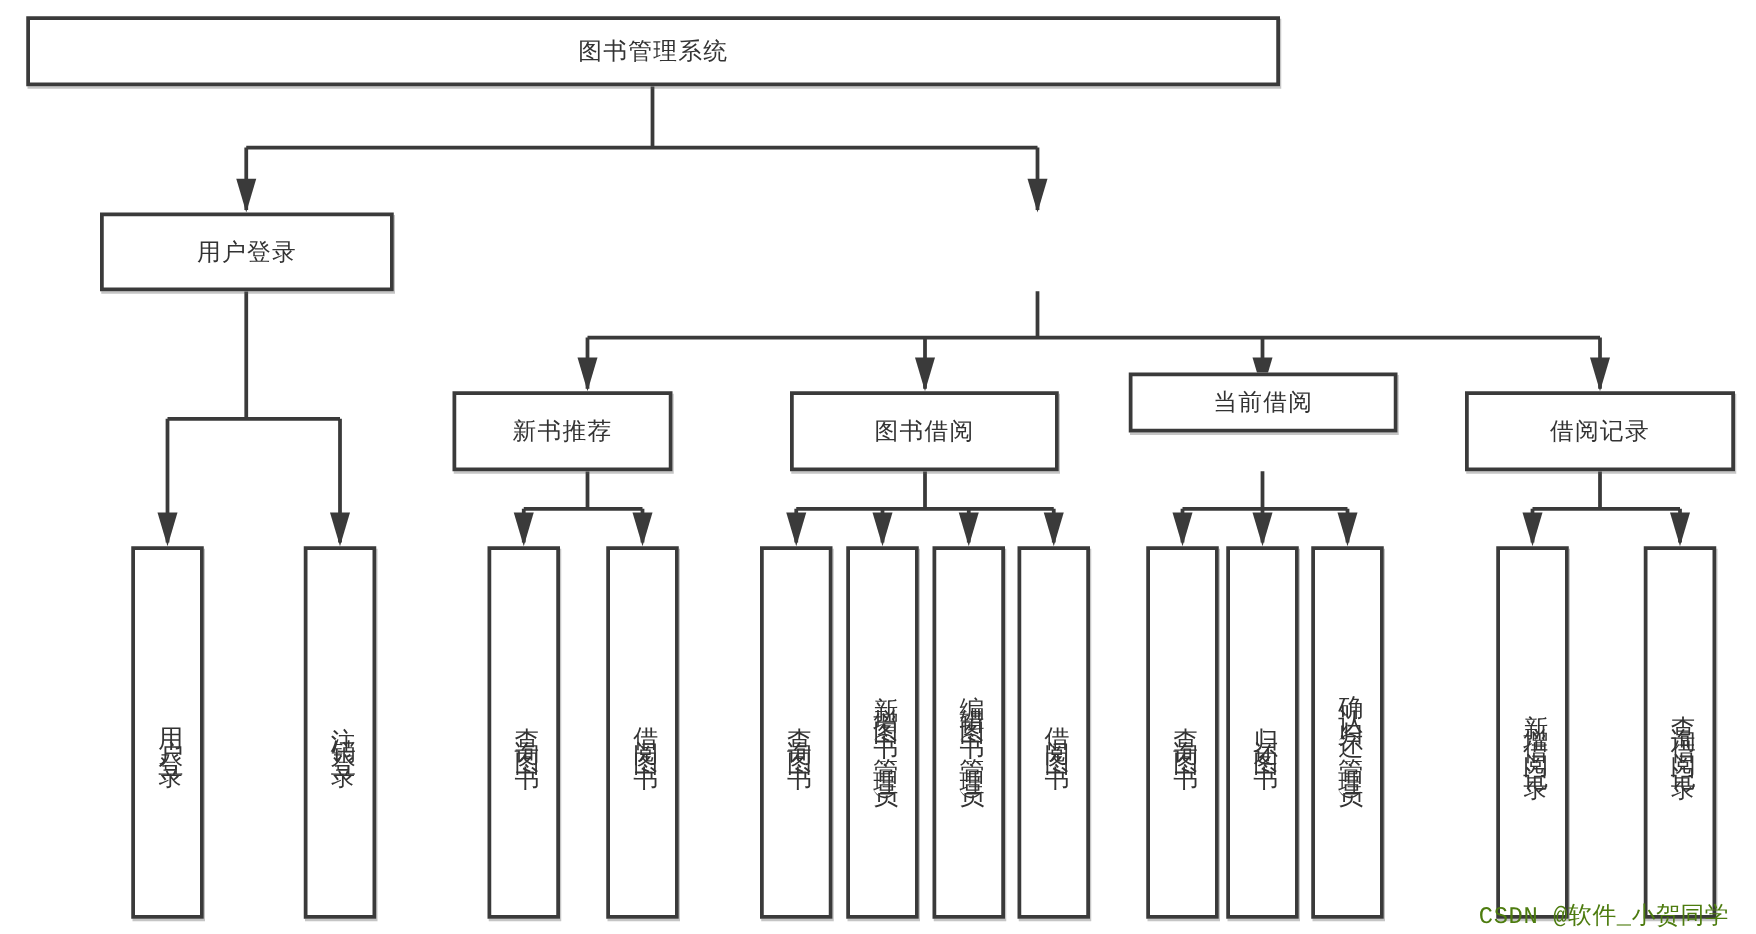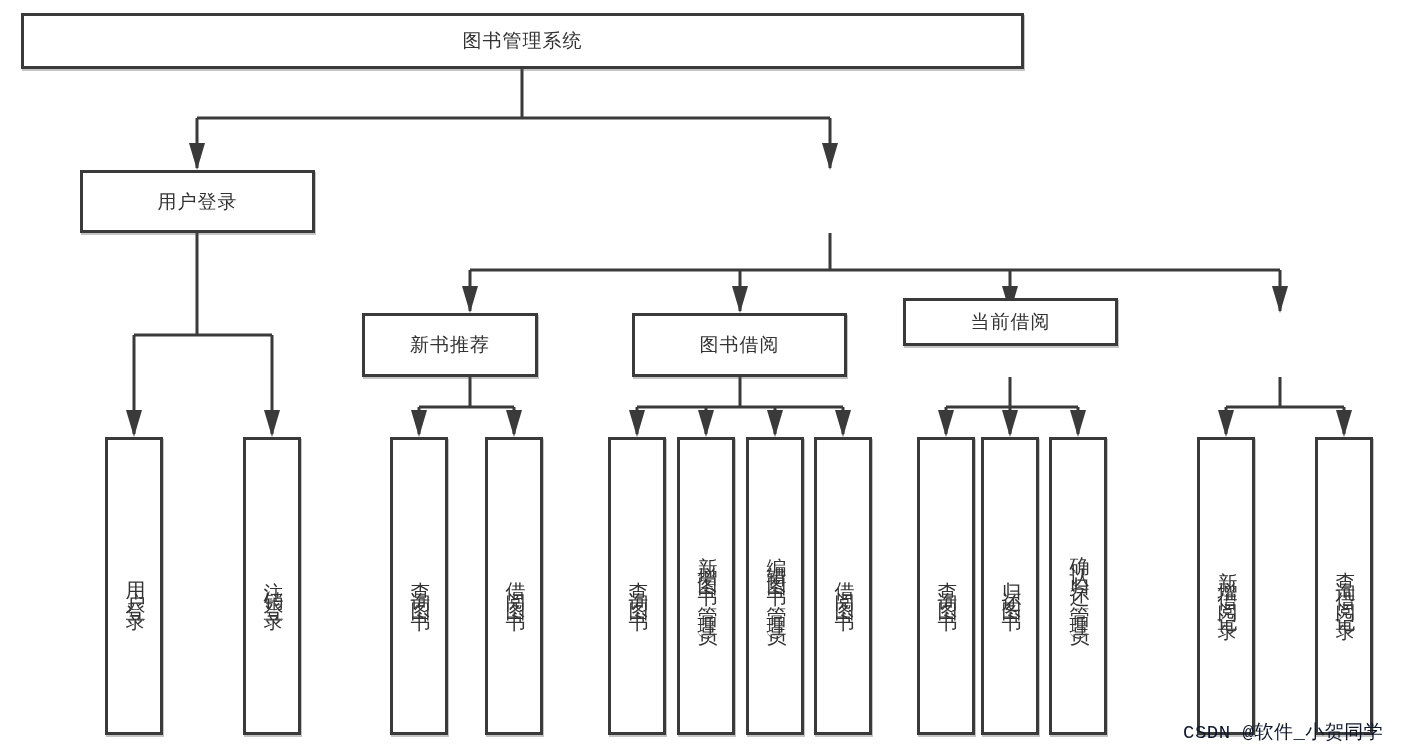--- a/index.html
+++ b/index.html
@@ -15,21 +15,21 @@
     color:#333333;
   }
   .hlbl{font-size:19px;letter-spacing:1px;white-space:nowrap;}
   .vlbl{
     writing-mode:vertical-rl;text-orientation:mixed;
     font-size:20px;letter-spacing:10px;line-height:1;
     color:#333333;white-space:nowrap;
   }
   .watermark{
     position:absolute;left:1183px;top:719px;
-    font-size:19px;color:#0f172a;letter-spacing:0.5px;white-space:nowrap;
+    font-size:19px;color:#4d7c0f;letter-spacing:0.5px;white-space:nowrap;
   }
 </style>
 </head>
 <body>
 
 <div class="stage">
 
   <svg class="connectors" width="1405" height="747" viewBox="0 0 1405 747">
     <defs>
       <polygon id="ah" points="-8,-27 8,-27 0,0"></polygon>
@@ -76,20 +76,23 @@
 
   <div class="node" style="left:362px;top:313px;width:176px;height:64px">
     <span class="hlbl">新书推荐</span>
   </div>
   <div class="node" style="left:632px;top:313px;width:215px;height:64px">
     <span class="hlbl">图书借阅</span>
   </div>
   <div class="node" style="left:903px;top:298px;width:215px;height:48px">
     <span class="hlbl">当前借阅</span>
   </div>
+  <div class="node" style="left:1172px;top:313px;width:216px;height:64px">
+    <span class="hlbl">借阅记录</span>
+  </div>
 
   <div class="node" style="left:105px;top:437px;width:58px;height:298px">
     <span class="vlbl">用户登录</span>
   </div>
   <div class="node" style="left:243px;top:437px;width:58px;height:298px">
     <span class="vlbl">注销登录</span>
   </div>
 
   <div class="node" style="left:390px;top:437px;width:58px;height:298px">
     <span class="vlbl">查询图书</span>

